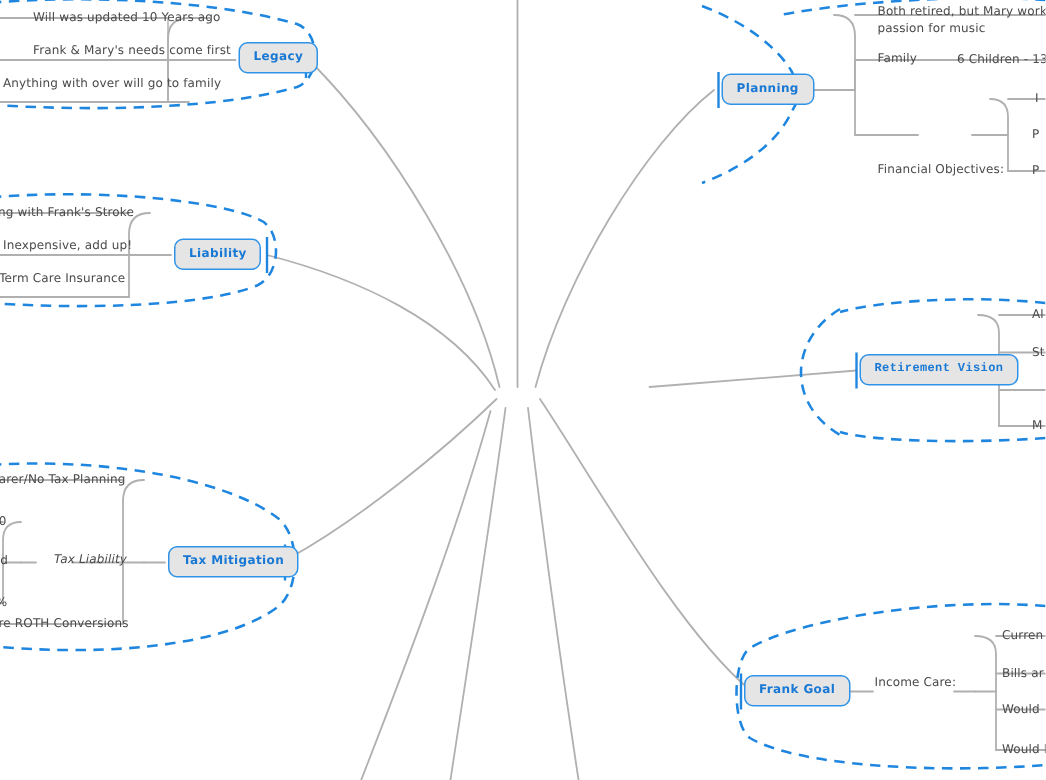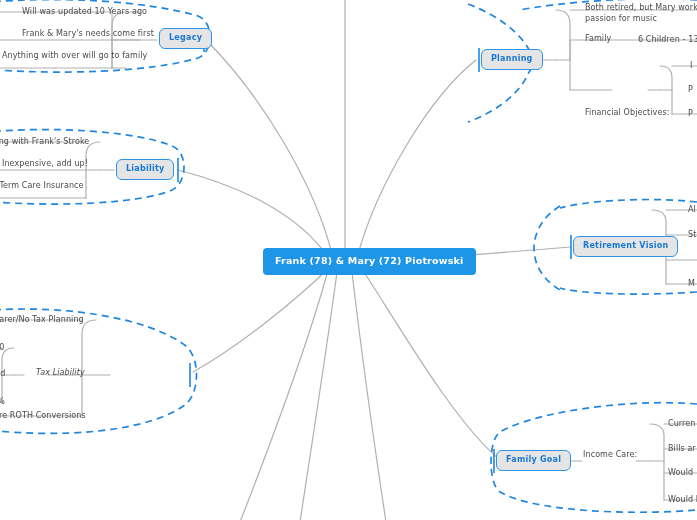--- a/index.html
+++ b/index.html
@@ -182,34 +182,34 @@
     <g stroke="#1f86e0" stroke-width="1.6" fill="none">
       <path d="M204,28 L204,52"></path>
       <path d="M178,158 L178,182"></path>
       <path d="M190,363 L190,387"></path>
       <path d="M479,48 L479,72"></path>
       <path d="M571,235 L571,259"></path>
       <path d="M494,449 L494,473"></path>
     </g>
   </svg>
 
-  <div class="node center-node" style="left:264px; top:249px;">Frank (78) &amp; Mary (72) Piotrowski</div>
 
   <div class="node branch-node" style="left:159px; top:28px;">Legacy</div>
 
   <div class="node leaf" style="left:22px; top:6px;">Will was updated 10 Years ago</div>
   <div class="node leaf" style="left:22px; top:28px;">Frank &amp; Mary's needs come first</div>
   <div class="node leaf" style="left:2px; top:50px;">Anything with over will go to family</div>
 
   <div class="node branch-node" style="left:116px; top:159px;">Liability</div>
 
   <div class="node leaf" style="left:-6px; top:136px;">ling with Frank's Stroke</div>
   <div class="node leaf" style="left:-8px; top:158px;">le Inexpensive, add up!</div>
   <div class="node leaf" style="left:-8px; top:180px;">g-Term Care Insurance</div>
 
+  <div class="node branch-node" style="left:112px; top:364px;">Tax Mitigation</div>
 
   <div class="node leaf" style="left:-6px; top:314px;">parer/No Tax Planning</div>
 
   <div class="node sub-label" style="left:36px; top:368px;font-style:italic;">Tax Liability</div>
 
   <div class="node leaf" style="left:-6px; top:342px;">00</div>
   <div class="node leaf" style="left:-8px; top:368px;">red</div>
   <div class="node leaf" style="left:-8px; top:396px;">0%</div>
 
   <div class="node leaf" style="left:-6px; top:410px;">ore ROTH Conversions</div>
@@ -219,28 +219,28 @@
   <div class="node leaf two-line" style="left:585px; top:2px;">Both retired, but Mary works  her passion for music</div>
 
   <div class="node sub-label" style="left:585px; top:34px;">Family</div>
   <div class="node leaf" style="left:638px; top:34px;">6 Children - 13</div>
 
   <div class="node sub-label" style="left:585px; top:84px;margin-top:24px;">Financial Objectives:</div>
   <div class="node leaf" style="left:690px; top:60px;">I</div>
   <div class="node leaf" style="left:688px; top:84px;">P</div>
   <div class="node leaf" style="left:688px; top:108px;">P</div>
 
-  <div class="node branch-node" style="left:573px; top:236px;">Retirement Vision</div>
+  <div class="node branch-node" style="left:573px; top:236px;font-family:Liberation Mono, monospace;">Retirement Vision</div>
 
   <div class="node leaf" style="left:688px; top:204px;">Al</div>
   <div class="node leaf" style="left:688px; top:229px;">St</div>
   <div class="node leaf" style="left:688px; top:254px;margin-left:13px;">Ta</div>
   <div class="node leaf" style="left:688px; top:278px;">M</div>
 
-  <div class="node branch-node" style="left:496px; top:450px;">Family Goal</div>
+  <div class="node branch-node" style="left:496px; top:450px;">Frank Goal</div>
 
   <div class="node sub-label" style="left:583px; top:450px;">Income Care:</div>
 
   <div class="node leaf" style="left:668px; top:418px;">Curren</div>
   <div class="node leaf" style="left:668px; top:443px;">Bills ar</div>
   <div class="node leaf" style="left:668px; top:467px;">Would</div>
   <div class="node leaf" style="left:668px; top:494px;">Would l</div>
 
 </div>
 

